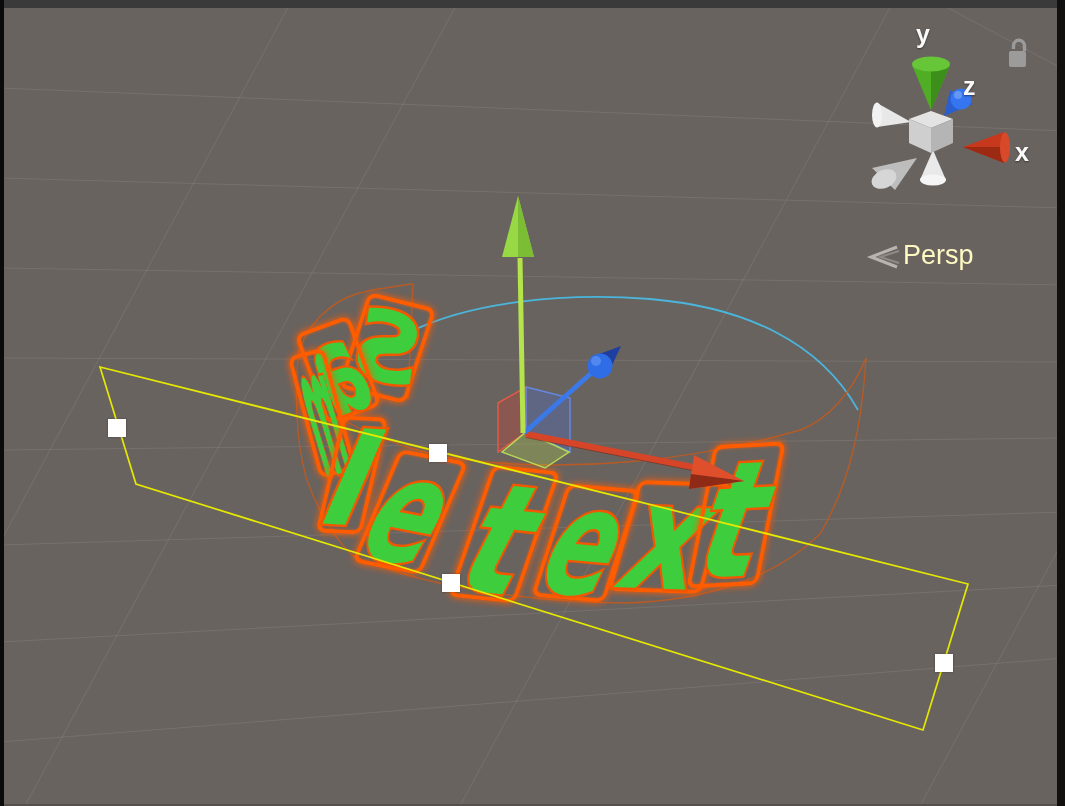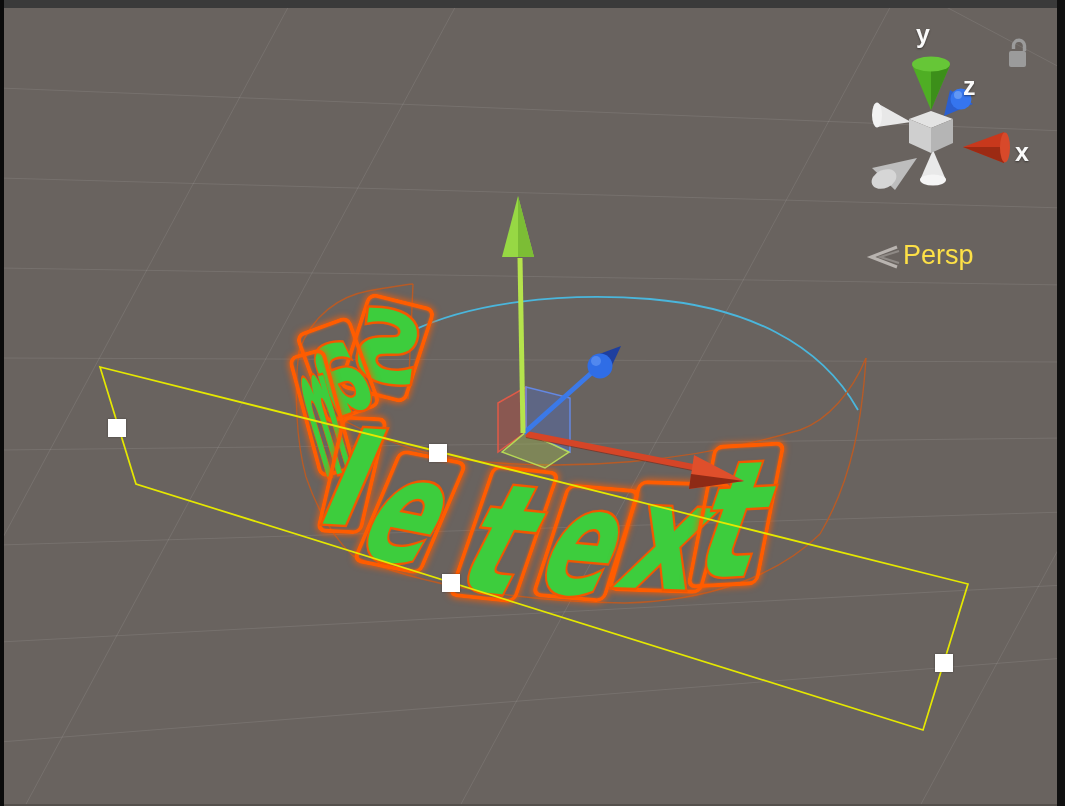--- a/index.html
+++ b/index.html
@@ -17,21 +17,21 @@
     border:4px solid #ff5c00;border-radius:9px;
     box-shadow:0 0 6px 1px rgba(255,92,0,.8), inset 0 0 3px rgba(255,92,0,.8);}
   .glyph{font-family:"DejaVu Sans",sans-serif;font-weight:bold;font-style:italic;
     color:#3dcd3d;-webkit-text-stroke:5px #f05800;paint-order:stroke fill;
     text-shadow:0 0 4px rgba(255,88,0,.55);line-height:1;display:block;}
   
   .handle{position:absolute;width:18px;height:18px;background:#ffffff;box-shadow:0 0 2px rgba(0,0,0,.35);}
   
   .axis-label{position:absolute;color:#fafafa;font-weight:bold;font-size:25px;
     text-shadow:0 1px 2px rgba(0,0,0,.45);}
-  .persp-label{position:absolute;left:903px;top:240px;color:#fde047;font-size:27px;}
+  .persp-label{position:absolute;left:903px;top:240px;color:#fef9c3;font-size:27px;}
 </style>
 </head>
 <body>
 
 <div class="viewport">
 
   <svg class="layer" viewBox="0 0 1065 806">
     <g stroke="#ffffff" stroke-opacity="0.09" stroke-width="1">
       <line x1="0" y1="88" x2="1065" y2="131"></line>
       <line x1="0" y1="178" x2="1065" y2="208"></line>

